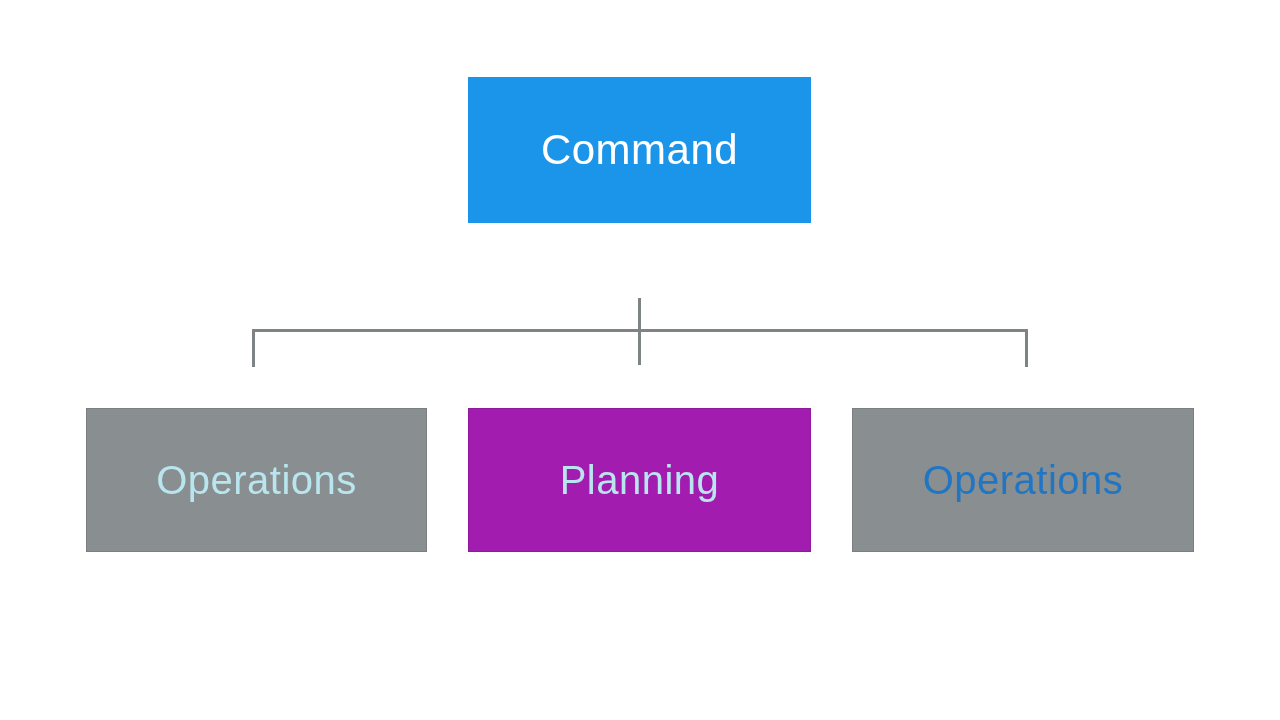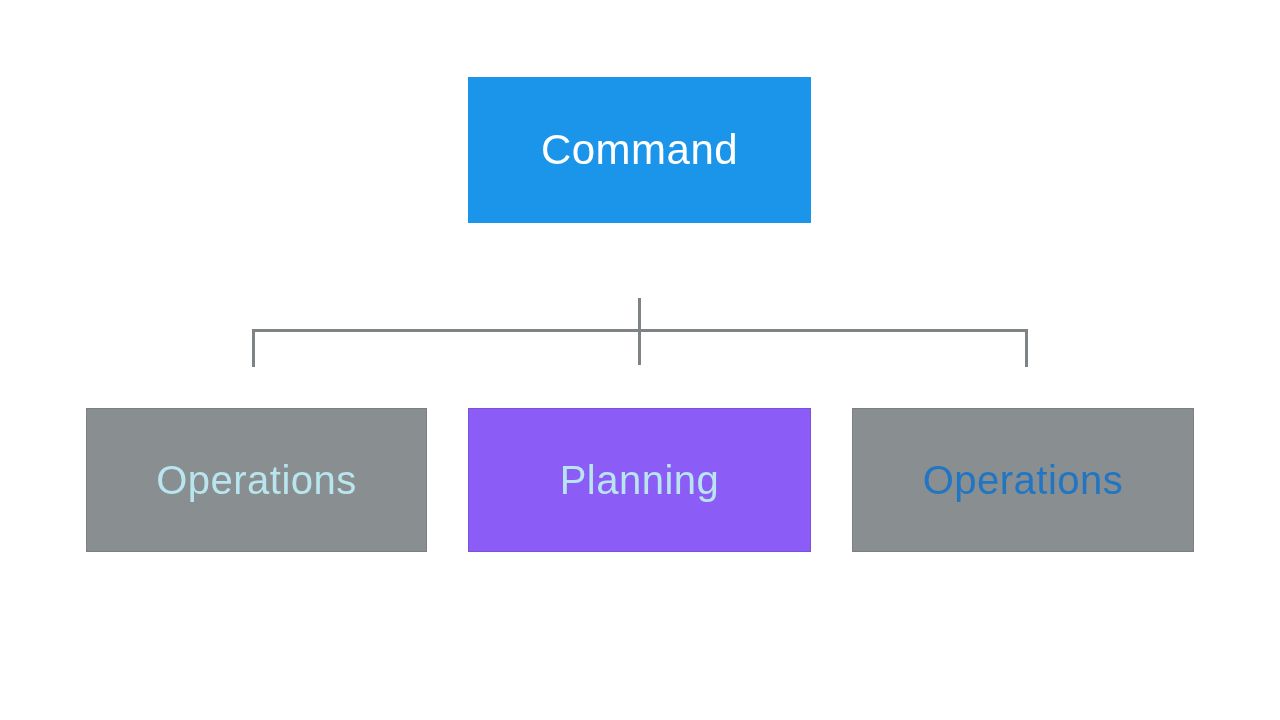--- a/index.html
+++ b/index.html
@@ -61,21 +61,21 @@
 
   <div class="connector conn-v-center"></div>
   <div class="connector conn-h-bar"></div>
   <div class="connector conn-v-left"></div>
   <div class="connector conn-v-right"></div>
 
   <div class="node node-child node-operations" style="background-color: rgb(137, 142, 145); color: rgb(185, 229, 238);">
     <span>Operations</span>
   </div>
 
-  <div class="node node-child node-planning" style="background-color: #8b5cf6; color: rgb(185, 229, 238);">
+  <div class="node node-child node-planning" style="background-color: #a21caf; color: rgb(185, 229, 238);">
     <span>Planning</span>
   </div>
 
   <div class="node node-child node-logistics" style="background-color: rgb(137, 142, 145); color: rgb(33, 118, 196);">
     <span>Operations</span>
   </div>
 
 </div>
 
 </body></html>

